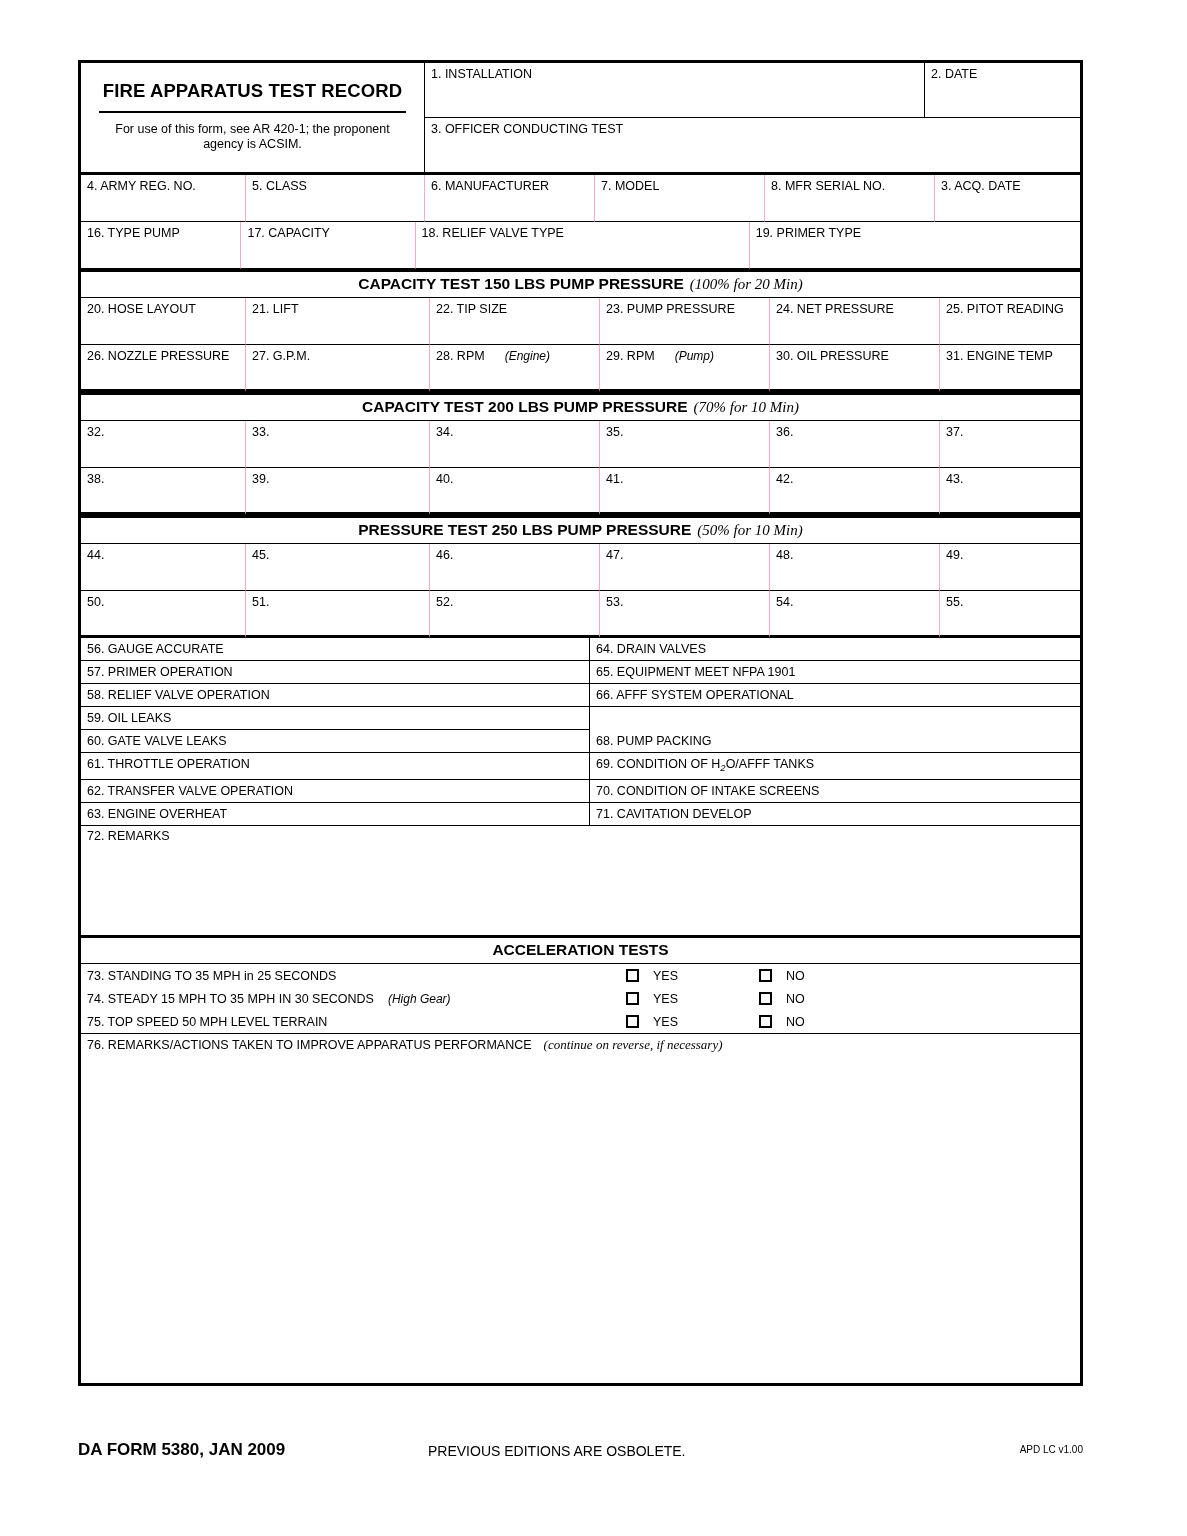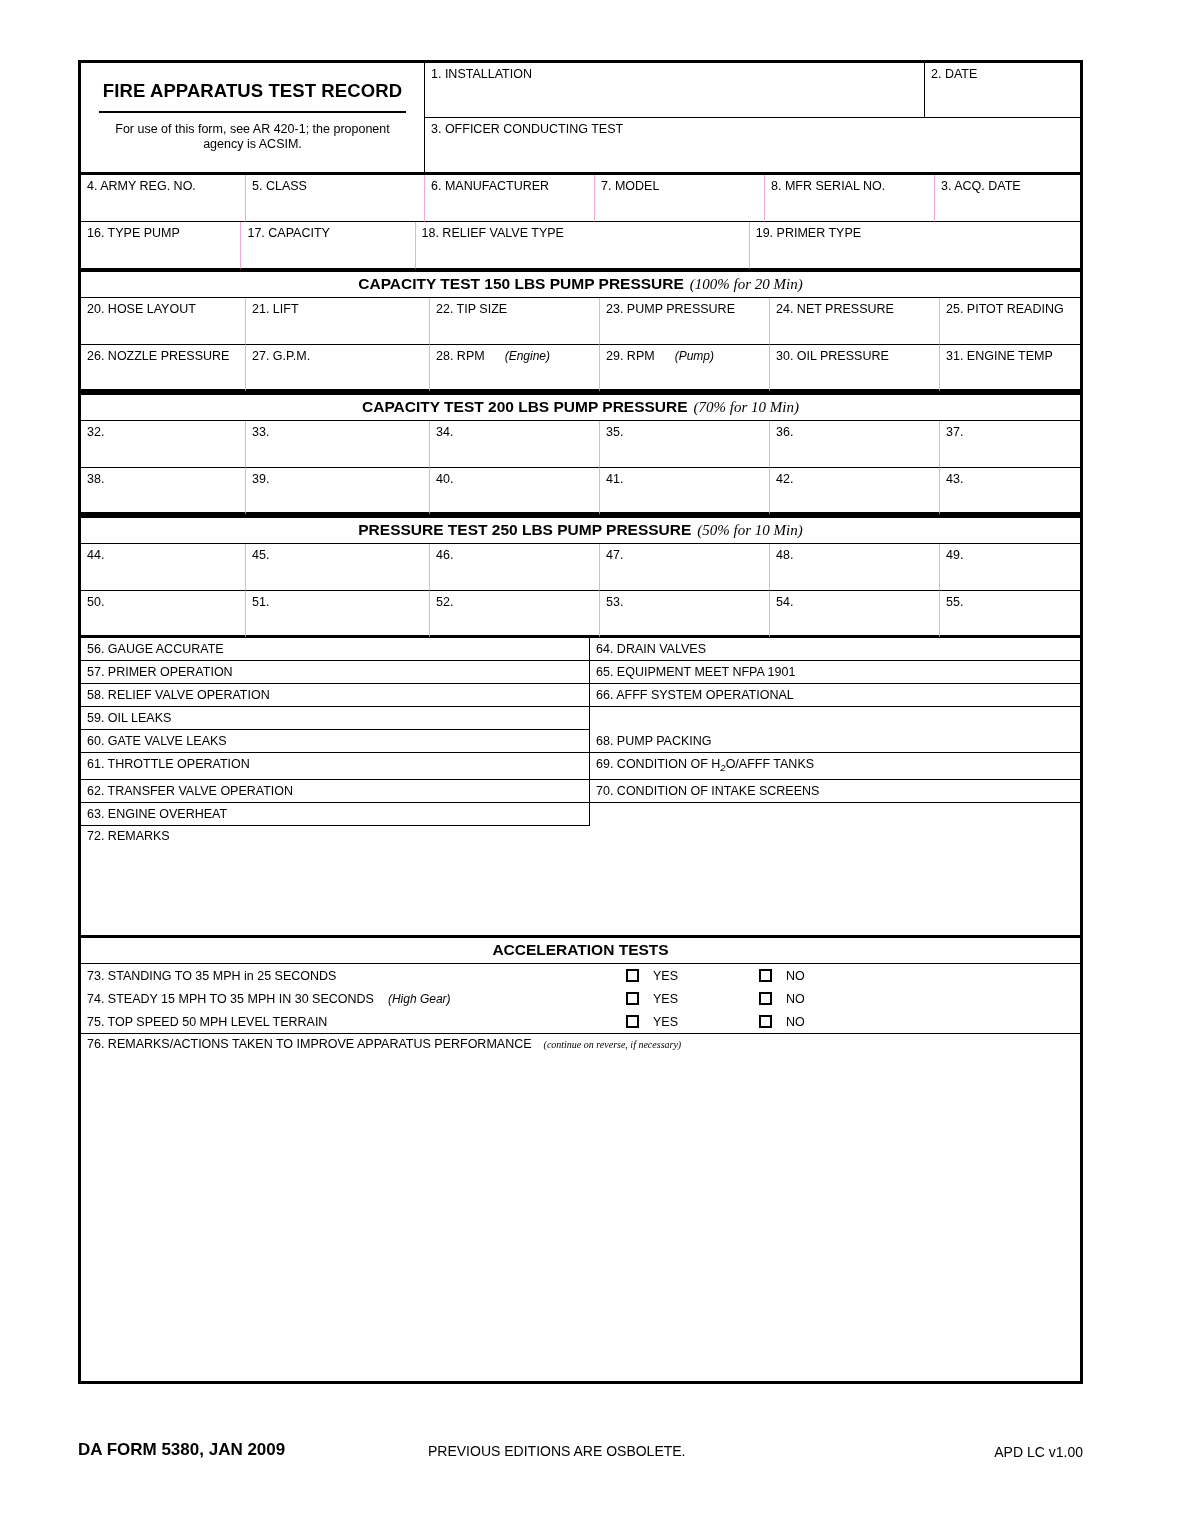--- a/index.html
+++ b/index.html
@@ -224,21 +224,21 @@
   .remarks76-hdr {
     box-sizing: border-box;
     border-top: 1px solid #000;
     padding: 3px 4px 0 6px;
     font-size: 12.5px;
     white-space: nowrap;
   }
   .remarks76-hdr .note {
     font-style: italic;
     font-family: "Liberation Serif", serif;
-    font-size: 10px;
+    font-size: 13px;
     padding-left: 12px;
   }
   .remarks76-body { height: 330px; }
 
   
   .footer {
     position: absolute;
     left: 78px;
     top: 1440px;
     width: 1005px;
@@ -249,21 +249,21 @@
     font-size: 17px; font-weight: bold;
     white-space: nowrap;
   }
   .footer-center {
     position: absolute; left: 350px; top: 3px;
     font-size: 14px;
     white-space: nowrap;
   }
   .footer-right {
     position: absolute; right: 0; top: 4px;
-    font-size: 14px;
+    font-size: 10px;
     white-space: nowrap;
   }
 </style>
 </head>
 <body>
 
 <div class="page">
 
   <div class="form">
 
@@ -383,20 +383,21 @@
     <div class="row">
       <div class="chk-left">61.  THROTTLE OPERATION</div>
       <div class="chk-right"><span>69.  CONDITION OF H</span><span class="sub">2</span><span>O/AFFF TANKS</span></div>
     </div>
     <div class="row">
       <div class="chk-left">62.  TRANSFER VALVE OPERATION</div>
       <div class="chk-right">70.  CONDITION OF INTAKE SCREENS</div>
     </div>
     <div class="row">
       <div class="chk-left">63.  ENGINE OVERHEAT</div>
+      <div class="chk-right">71.  CAVITATION DEVELOP</div>
     </div>
 
     <div class="remarks72">72.  REMARKS</div>
 
     <div class="accel-banner">ACCELERATION TESTS</div>
 
     <div class="accel-row">
       <div class="accel-label">73.  STANDING TO 35 MPH in 25 SECONDS</div>
       <div class="opt yes">
         <span class="box"></span>

